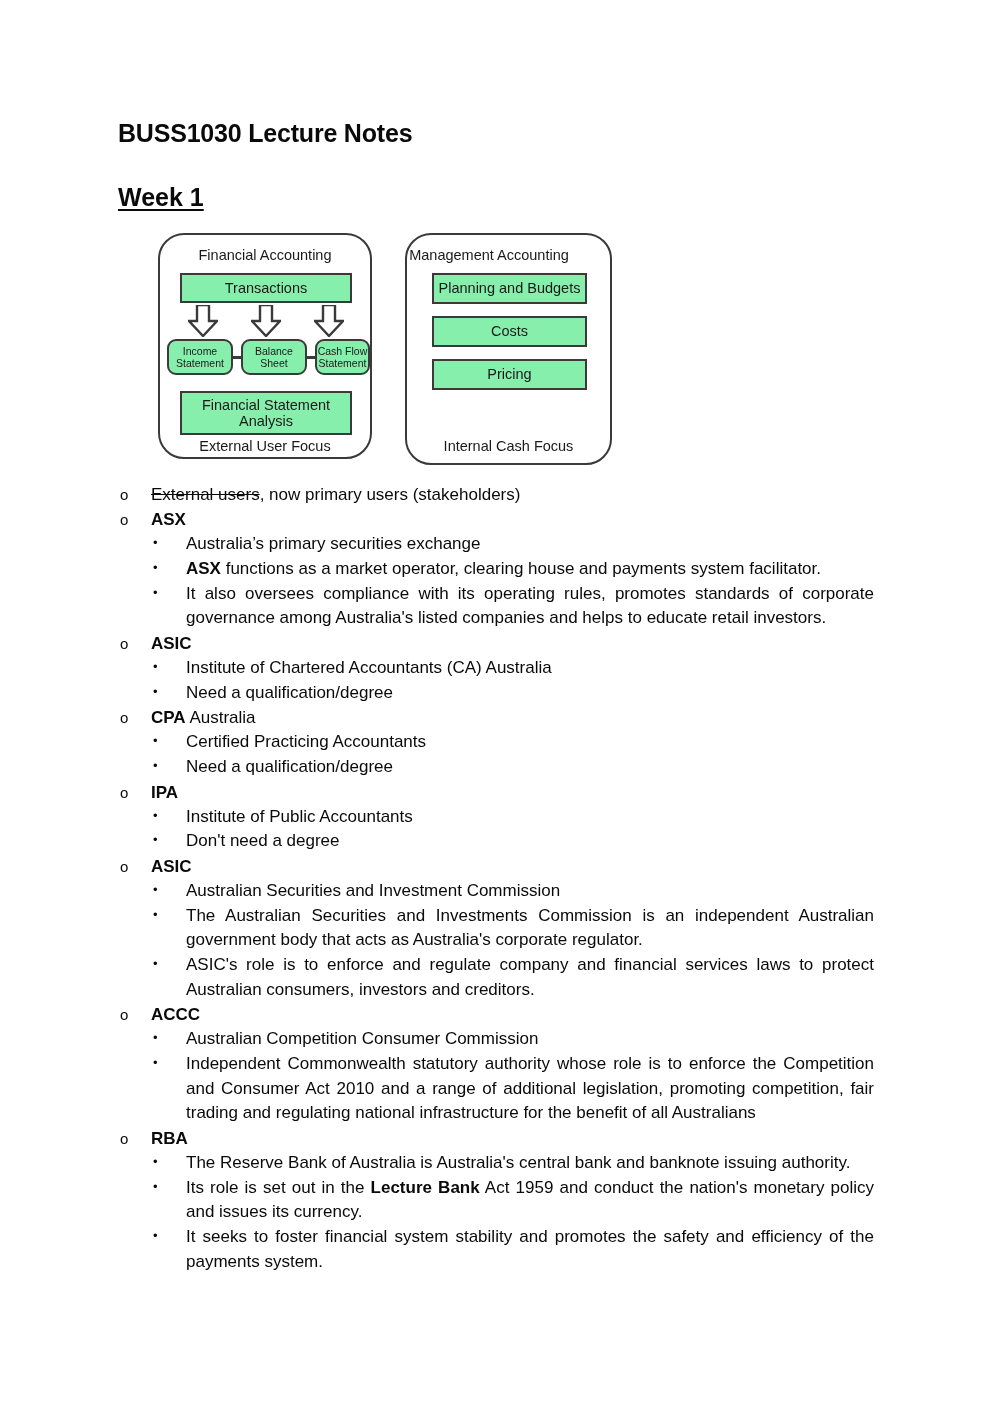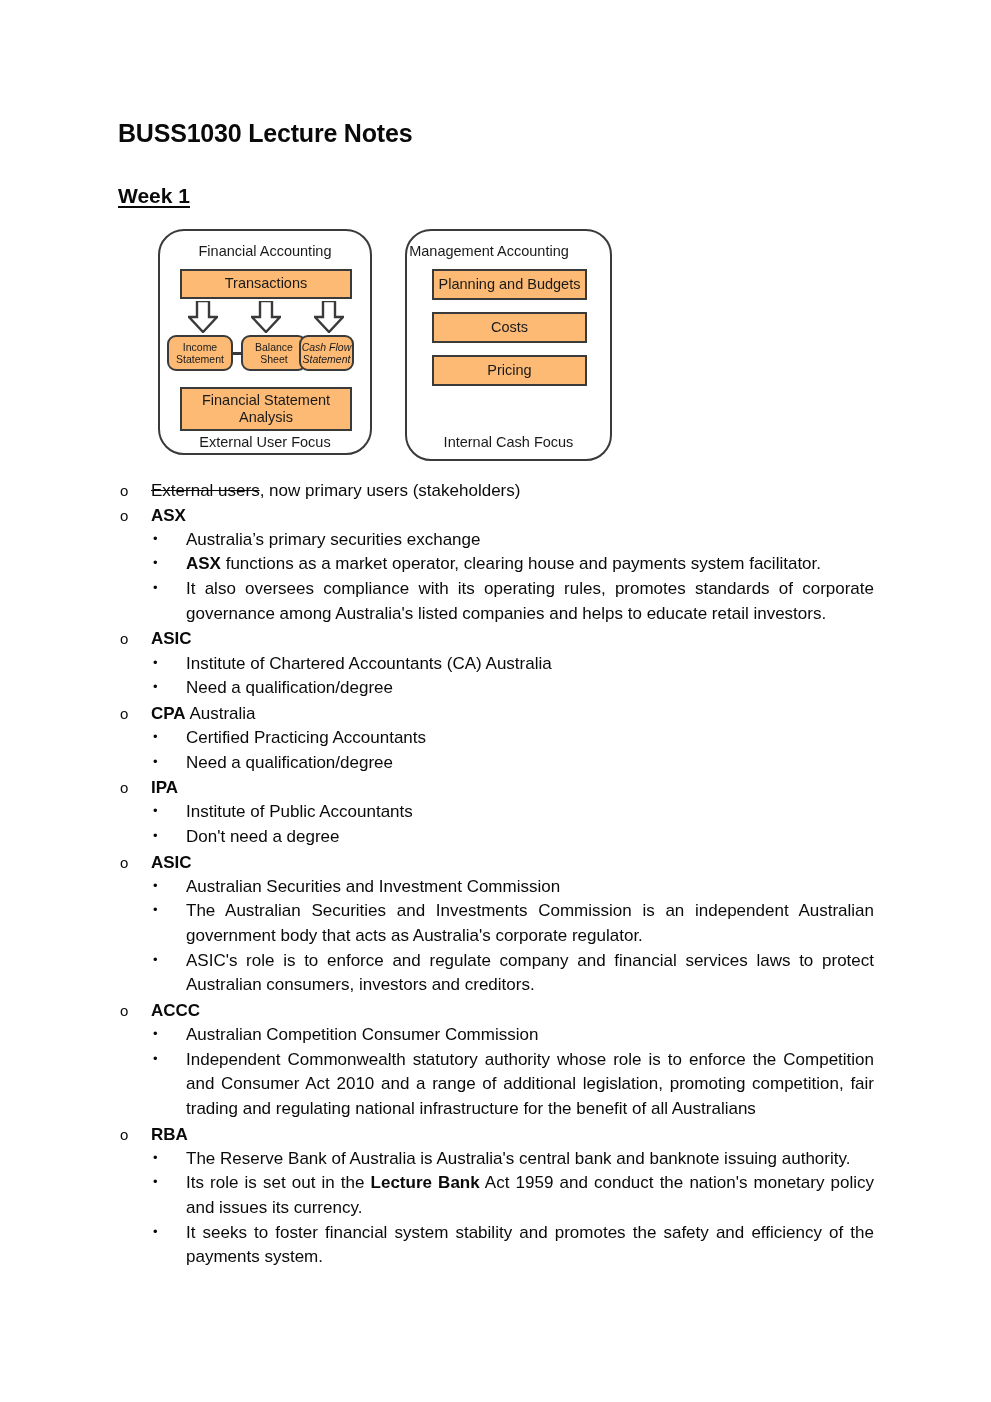--- a/index.html
+++ b/index.html
@@ -24,21 +24,21 @@
   }
 
   h1.doc-title {
     font-size: 25px;
     font-weight: bold;
     margin: 8px 0 0 0;
     letter-spacing: -0.2px;
     line-height: 1.1;
   }
   h2.week-title {
-    font-size: 21px;
+    font-size: 25px;
     font-weight: bold;
     margin: 36px 0 0 0;
     text-decoration: underline;
     text-underline-offset: 3px;
     line-height: 1.1;
   }
 
   
   .diagram {
     position: relative;
@@ -68,21 +68,21 @@
     left: 0; right: 0;
     text-align: center;
     font-size: 14.5px;
     color: #1a1a1a;
   }
 
   .dbox {
     position: absolute;
     box-sizing: border-box;
     border: 2px solid #3a3a3a;
-    background: #fdba74;
+    background: #86efac;
     display: flex;
     align-items: center;
     justify-content: center;
     text-align: center;
     font-size: 14.5px;
     line-height: 1.12;
     color: #1a1a1a;
   }
   .dbox.rounded { border-radius: 9px; }
   .dbox.small { font-size: 10.5px; line-height: 1.15; }
@@ -161,21 +161,21 @@
         <polygon points="9,0 21,0 21,16 29,16 15,31 1,16 9,16" fill="#ffffff" stroke="#3a3a3a" stroke-width="2.4" stroke-linejoin="miter"></polygon>
       </svg>
       <svg class="arrow-svg" style="left:156px; top:72px;" width="30" height="32" viewBox="0 0 30 32">
         <polygon points="9,0 21,0 21,16 29,16 15,31 1,16 9,16" fill="#ffffff" stroke="#3a3a3a" stroke-width="2.4" stroke-linejoin="miter"></polygon>
       </svg>
 
       <div class="dbox rounded small" style="left:9px; top:106px; width:66px; height:36px;">Income Statement</div>
       <div class="connector" style="left:74px; top:123px; width:10px;"></div>
       <div class="dbox rounded small" style="left:83px; top:106px; width:66px; height:36px;">Balance Sheet</div>
       <div class="connector" style="left:148px; top:123px; width:10px;"></div>
-      <div class="dbox rounded small" style="left:141px; top:106px; width:55px; height:36px;font-style:italic;">Cash Flow Statement</div>
+      <div class="dbox rounded small" style="left:157px; top:106px; width:55px; height:36px;">Cash Flow Statement</div>
 
       <div class="dbox" style="left:22px; top:158px; width:172px; height:44px;">Financial Statement Analysis</div>
 
       <div class="panel-footer" style="left:0; top:205px; width:214px;">External User Focus</div>
 
       <div class="panel panel-mgmt"></div>
 
       <div class="panel-heading" style="left:247px; top:14px; width:168px;">Management Accounting</div>
 
       <div class="dbox" style="left:274px; top:40px; width:155px; height:31px;">Planning and Budgets</div>

